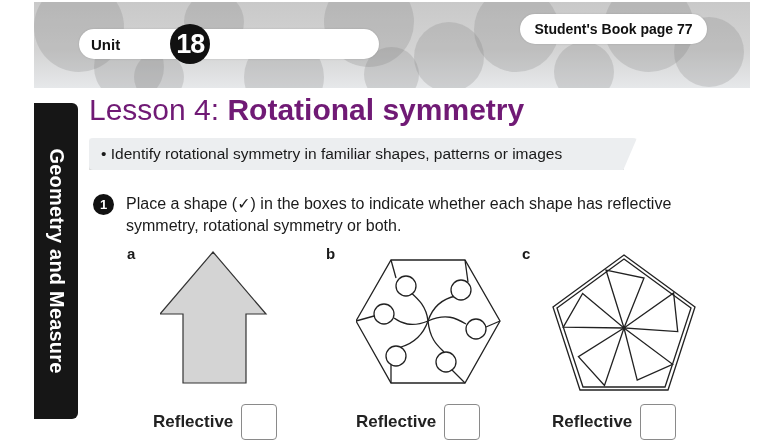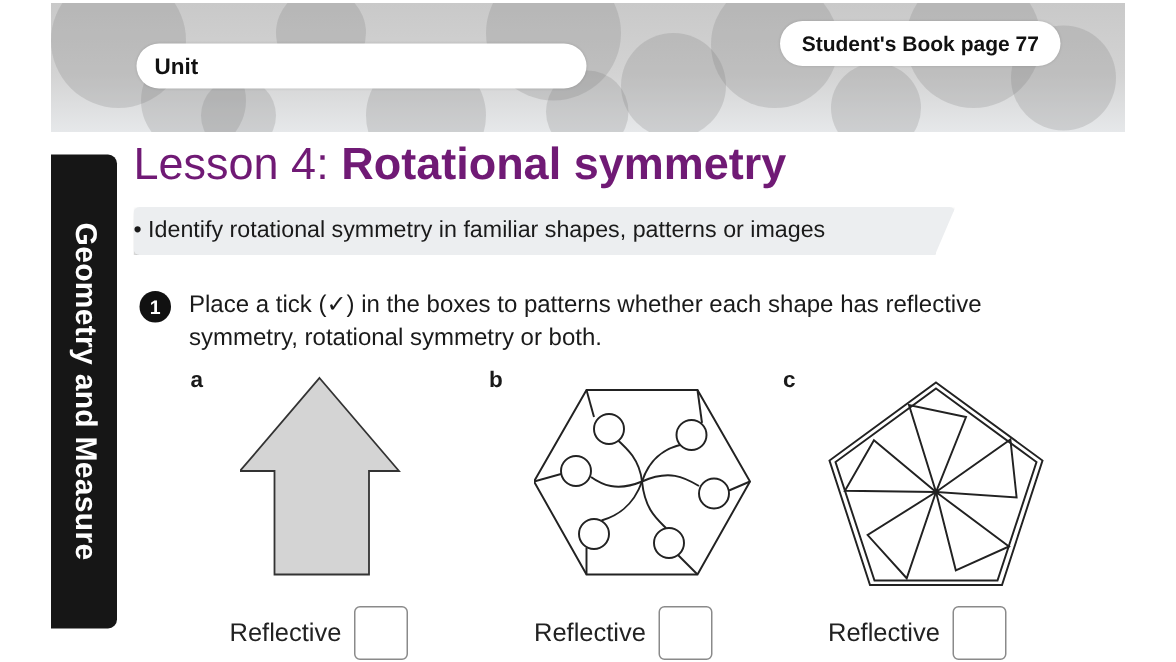--- a/index.html
+++ b/index.html
@@ -11,52 +11,52 @@
     position:absolute; left:34px; top:2px; width:716px; height:86px;
     background:linear-gradient(180deg,#c9c9c9 0%,#d3d3d3 55%,#e6e8ea 100%);
     overflow:hidden;
   }
   .bubble { position:absolute; border-radius:50%; background:rgba(120,120,120,0.22); }
   .pill {
     position:absolute; background:#ffffff; border-radius:16px; height:30px;
     display:flex; align-items:center; font-weight:bold; font-size:15px; color:#111;
     box-shadow:0 0 2px rgba(0,0,0,0.15);
   }
-  .unit-pill { left:91px; top:29px; width:300px; padding-left:12px; box-sizing:border-box;gap:44px; }
+  .unit-pill { left:79px; top:29px; width:300px; padding-left:12px; box-sizing:border-box;gap:44px; }
   .unit-num {
     width:40px; height:40px; border-radius:50%; background:#111; color:#fff;
     font-size:27px; font-weight:bold; display:flex; align-items:center; justify-content:center;
     margin:0 6px 0 6px; letter-spacing:-1px;
   }
   .sb-pill { left:520px; top:14px; width:187px; justify-content:center; font-size:14px; }
   .side-tab {
     position:absolute; left:34px; top:103px; width:44px; height:316px; background:#161616;
     border-radius:0 6px 6px 0;
   }
   .side-tab span {
     position:absolute; left:50%; top:50%; transform:translate(-50%,-50%) rotate(90deg);
     white-space:nowrap; color:#fff; font-weight:bold; font-size:20px; letter-spacing:0.2px;
   }
   .lesson-title { position:absolute; left:89px; top:93px; font-size:30px; color:#701a75; white-space:nowrap; }
   .lesson-title b { font-weight:bold; }
   .objective {
     position:absolute; left:89px; top:138px; width:548px; height:32px; background:#eceef0;
     border-radius:4px; box-shadow:0 3px 4px rgba(0,0,0,0.25);
     clip-path:polygon(0 0,100% 0,97.5% 100%,0 100%);
-    display:flex; align-items:center; box-sizing:border-box; font-size:15.5px;
+    display:flex; align-items:center; padding-left:12px; box-sizing:border-box; font-size:15.5px;
   }
   .q-num {
     position:absolute; left:93px; top:194px; width:21px; height:21px; border-radius:50%;
     background:#111; color:#fff; font-size:13px; font-weight:bold;
     display:flex; align-items:center; justify-content:center;
   }
   .q-text { position:absolute; left:126px; top:193px; width:600px; font-size:16px; line-height:22px; }
   .shape-label { position:absolute; top:245px; font-weight:bold; font-size:15px; }
   .shape { position:absolute; }
-  .refl { position:absolute; top:404px; display:flex; align-items:center; font-size:17px; color:#222; }
+  .refl { position:absolute; top:404px; display:flex; align-items:center; font-size:17px; color:#222;font-weight:bold; }
   .tickbox { width:34px; height:34px; border:1.5px solid #8a8a8a; border-radius:4px; margin-left:8px; background:#fff; }
 </style>
 </head>
 <body>
 
 <div class="banner">
   <div class="bubble" style="left:0px;top:-20px;width:90px;height:90px;"></div>
   <div class="bubble" style="left:60px;top:30px;width:70px;height:70px;"></div>
   <div class="bubble" style="left:150px;top:-10px;width:60px;height:60px;"></div>
   <div class="bubble" style="left:210px;top:35px;width:80px;height:80px;"></div>
@@ -65,39 +65,40 @@
   <div class="bubble" style="left:440px;top:-15px;width:85px;height:85px;"></div>
   <div class="bubble" style="left:520px;top:40px;width:60px;height:60px;"></div>
   <div class="bubble" style="left:570px;top:-20px;width:90px;height:90px;"></div>
   <div class="bubble" style="left:640px;top:15px;width:70px;height:70px;"></div>
   <div class="bubble" style="left:100px;top:50px;width:50px;height:50px;"></div>
   <div class="bubble" style="left:330px;top:45px;width:55px;height:55px;"></div>
 </div>
 
 <div class="pill unit-pill">
   <span>Unit</span>
+  <span class="unit-num">18</span>
 </div>
 <div class="pill sb-pill">
   <span>Student's Book page 77</span>
 </div>
 
 <div class="side-tab">
   <span>Geometry and Measure</span>
 </div>
 
 <div class="lesson-title">
   <span>Lesson 4: </span><b>Rotational symmetry</b>
 </div>
 
 <div class="objective">
   <span>• Identify rotational symmetry in familiar shapes, patterns or images</span>
 </div>
 
 <div class="q-num">1</div>
-<div class="q-text">Place a tick (✓) in the boxes to patterns whether each shape has reflective symmetry, rotational symmetry or both.</div>
+<div class="q-text">Place a shape (✓) in the boxes to indicate whether each shape has reflective symmetry, rotational symmetry or both.</div>
 
 <div class="shape-label" style="left:127px;">a</div>
 <svg class="shape" style="left:160px;top:250px;" width="110" height="136">
   <polygon points="53,2 106,64 86,64 86,133 23,133 23,64 0,64" fill="#d4d4d4" stroke="#333" stroke-width="1.2"></polygon>
 </svg>
 <div class="refl" style="left:153px;">
   <span>Reflective</span>
   <div class="tickbox"></div>
 </div>
 

